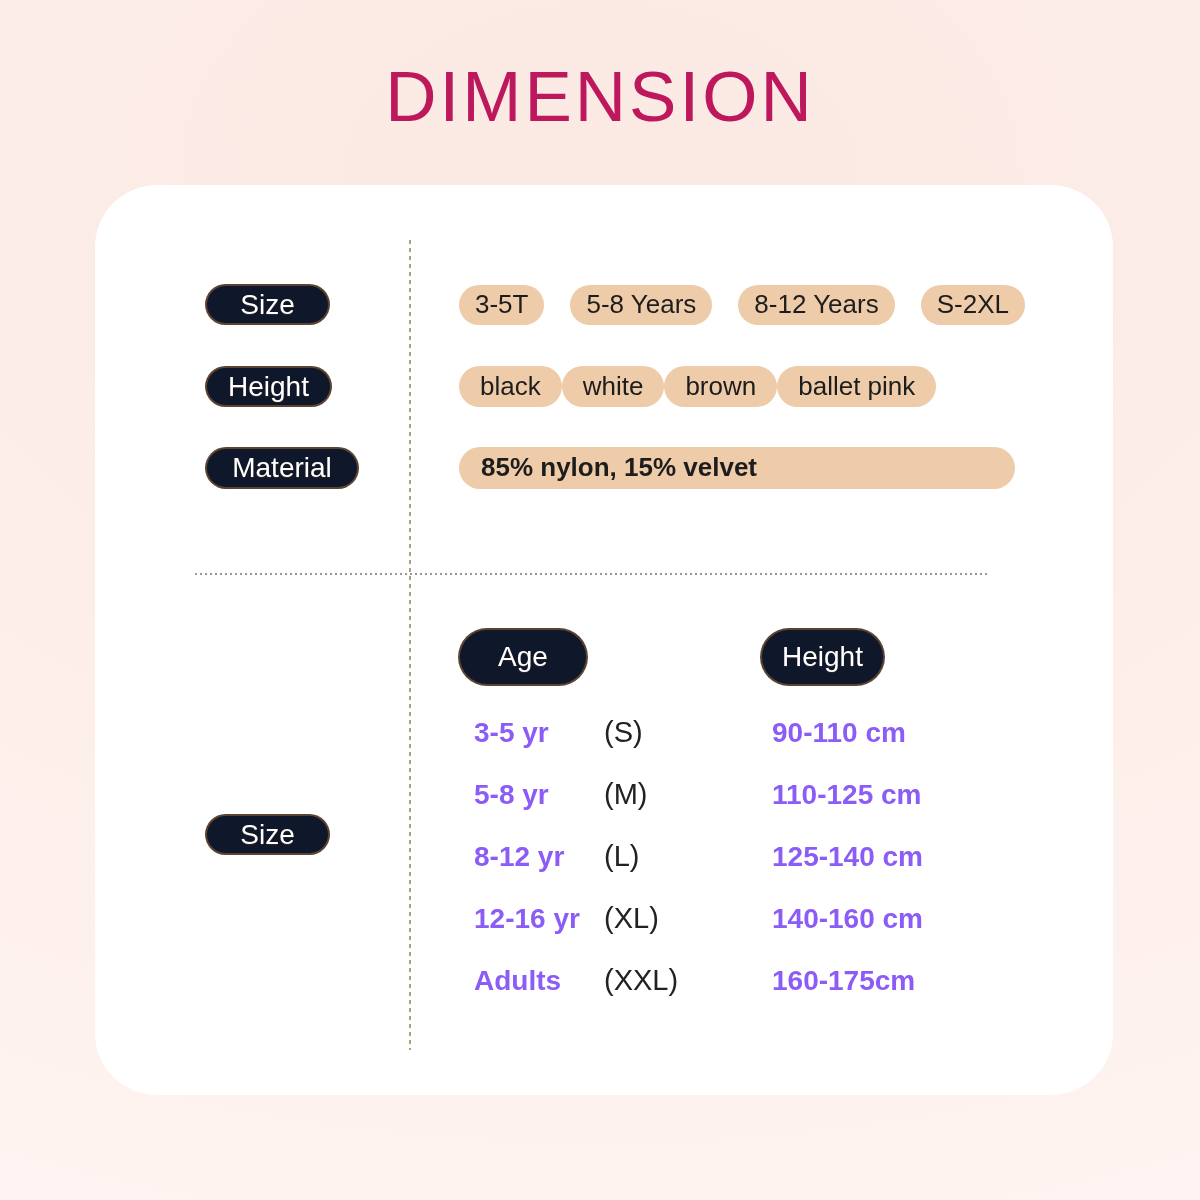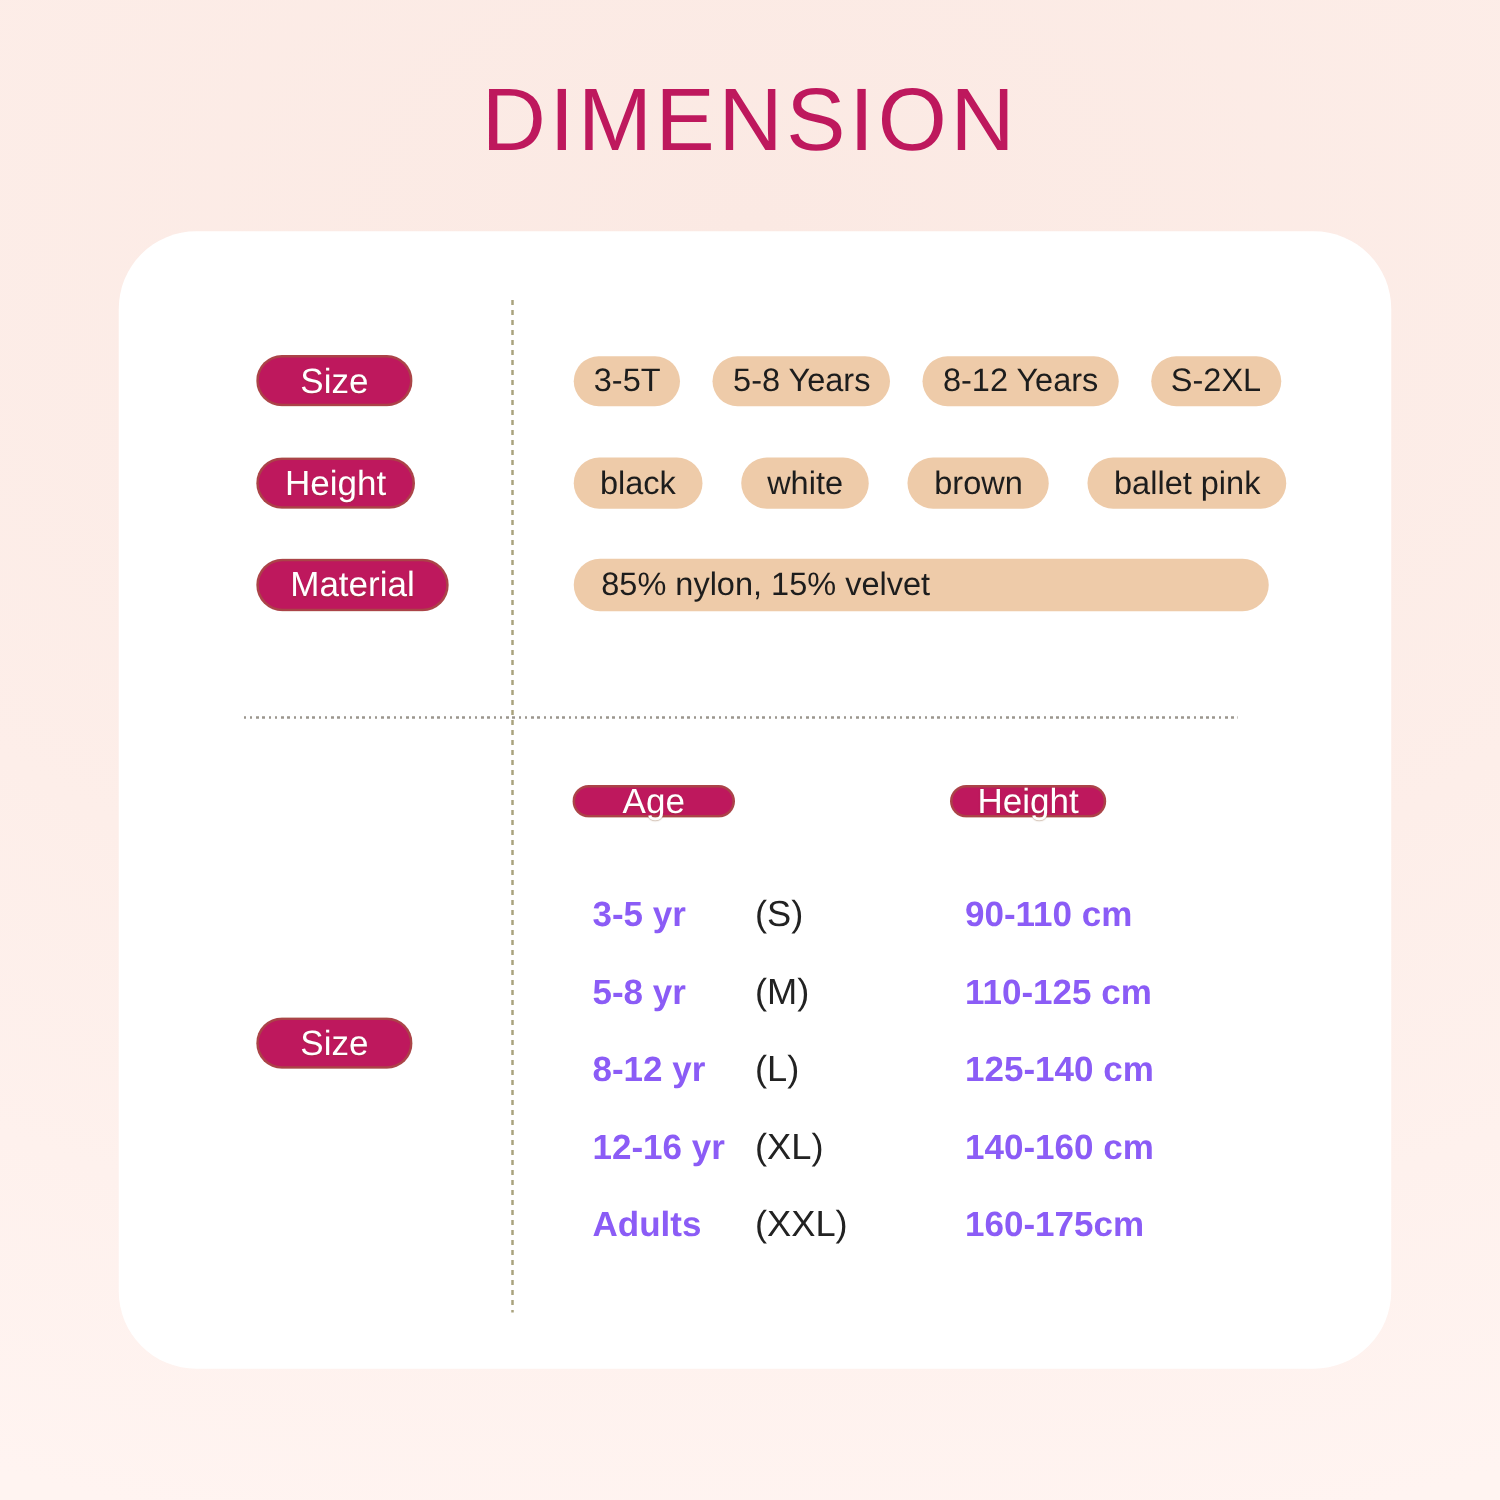--- a/index.html
+++ b/index.html
@@ -24,39 +24,39 @@
   }
   .h-divider {
     position:absolute; left:100px; top:388px; width:795px; height:2px;
     background:repeating-linear-gradient(to right, #9b968e 0 2px, transparent 2px 5px);
   }
   .pill {
     display:inline-flex; align-items:center; justify-content:center;
     border-radius:999px; white-space:nowrap;
   }
   .pill.dark {
-    background:#be185d; color:#ffffff; font-size:28px;
+    background:#0f172a; color:#ffffff; font-size:28px;
     border:2px solid rgba(154,103,55,0.55);
     text-shadow:0 1px 1px rgba(120,70,30,0.35);
   }
   .pill.light {
     background:#eecba9; color:#1d1d1d; font-size:26px;
   }
   .spec-row { position:absolute; left:0; width:100%; height:42px; }
   .spec-row .label-pill { position:absolute; left:110px; height:41px; }
   .spec-row .values { position:absolute; left:364px; top:0; display:flex; align-items:center; height:41px; }
   .row-size .values { gap:26px; }
-  .row-color .values { gap:31px; }
+  .row-color .values { }
   .row-size .pill.light { height:40px; padding:0 16px; }
   .row-color .pill.light { height:41px; padding:0 21px; }
   .material-pill {
     width:556px; height:42px; justify-content:flex-start !important;
-    padding-left:22px; font-size:27px;
+    padding-left:22px; font-size:27px;font-weight:bold;
   }
-  .col-pill { position:absolute; height:26px; }
+  .col-pill { position:absolute; height:58px; }
   .age-pill { left:363px; top:443px; width:130px; }
   .height-pill { left:665px; top:443px; width:125px; }
   .bottom-size-pill { left:110px; top:629px; width:125px; height:41px; }
   .size-table {
     position:absolute; left:379px; top:531px;
     display:flex; flex-direction:column; gap:33px;
   }
   .size-table-row {
     display:grid; grid-template-columns:130px 168px auto;
     align-items:baseline; height:29px; font-size:28px; color:#111111;

